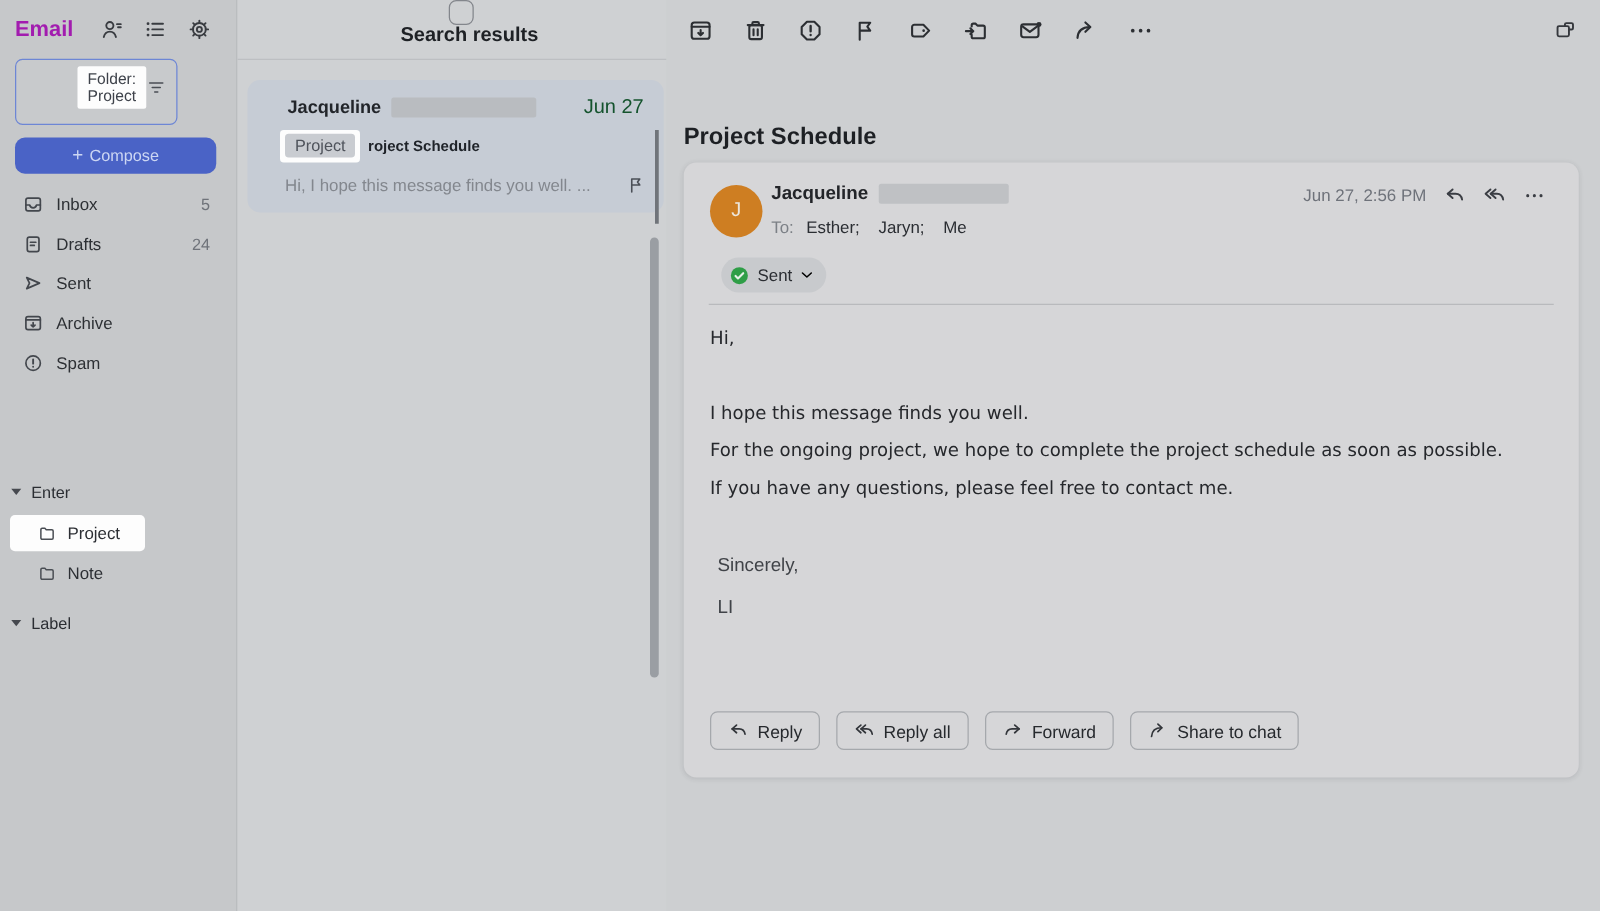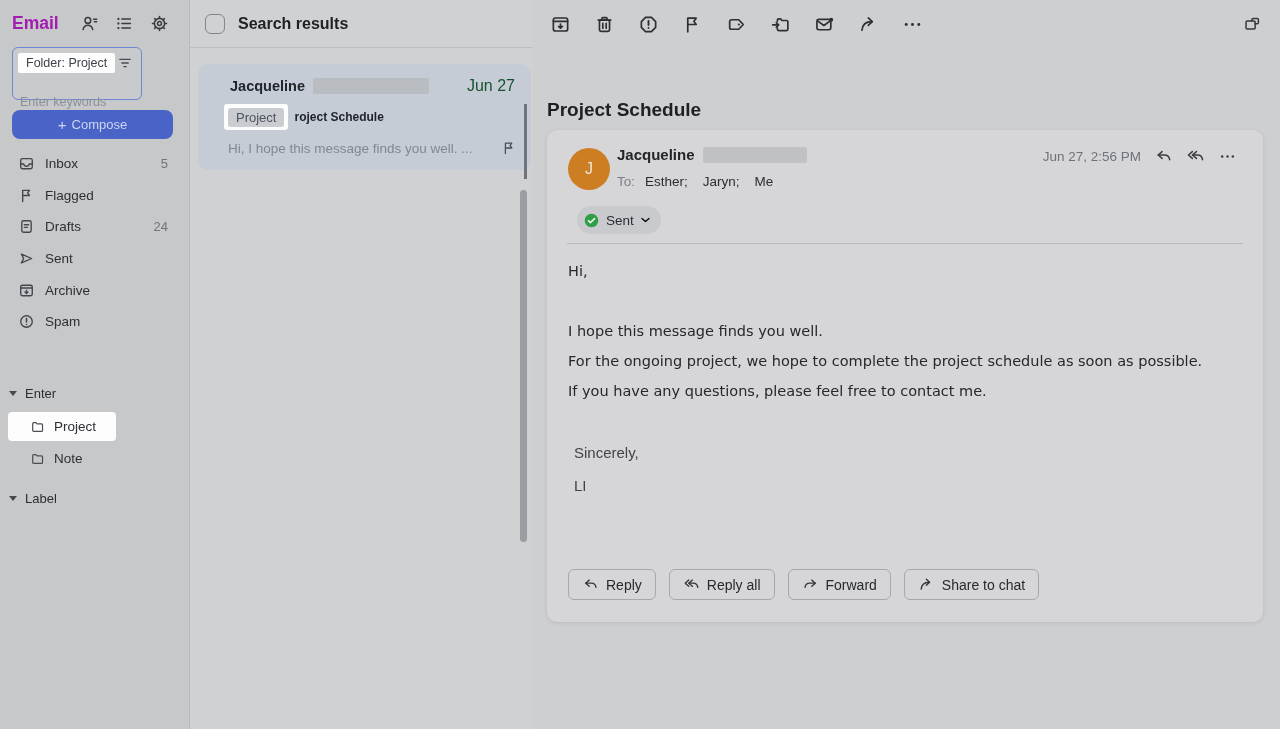--- a/index.html
+++ b/index.html
@@ -9,21 +9,21 @@
   .ic{fill:none;stroke:currentColor;stroke-width:1.6;stroke-linecap:round;stroke-linejoin:round;}
 
   
   .sidebar{position:absolute;left:0;top:0;width:190px;height:729px;background:#c6c8ca;
            border-right:1px solid #b7b9bc;box-sizing:border-box;}
   .sb-head{position:absolute;left:12px;top:9px;right:20px;height:28px;display:flex;align-items:center;}
   .brand{font-size:17.5px;font-weight:700;color:#a21caf;}
   .sb-icons{margin-left:auto;display:flex;gap:16px;color:#393c41;}
   .sb-icons span{width:19px;height:19px;display:flex;}
   .searchbox{position:absolute;left:12px;top:47px;width:130px;height:53px;box-sizing:border-box;
-             border:1.5px solid #6d86d5;border-radius:6px;background:rgba(255,255,255,.05);}
+             border:1.5px solid #6d86d5;border-radius:6px;background:rgba(255,255,255,.05);padding-left:44px;}
   .sb-row1{display:flex;align-items:center;margin:5px 8px 0 5px;}
   .chip-highlight{background:#fdfdfd;border-radius:2px;padding:3px 8px;font-size:12.5px;color:#3e424a;}
   .filter-ic{margin-left:auto;color:#4a4e54;width:16px;height:16px;}
   .sb-placeholder{margin:22px 8px 0 7px;font-size:12.5px;color:#8c9096;}
   .compose{position:absolute;left:12px;top:110px;width:161px;height:29px;border:none;border-radius:8px;
            background:#4a63c6;color:#ccd6f3;font-size:13px;font-family:inherit;display:flex;
            align-items:center;justify-content:center;gap:5px;cursor:pointer;}
   .compose .plus{font-size:15px;line-height:1;}
   .nav{position:absolute;left:0;top:148px;width:190px;}
   .nav-item{height:31.6px;display:flex;align-items:center;padding:0 22px 0 18px;font-size:13.5px;color:#2d3034;}
@@ -33,21 +33,21 @@
   .tri{width:0;height:0;border-left:4.5px solid transparent;border-right:4.5px solid transparent;
        border-top:5.5px solid #46494f;}
   .folder-item{position:absolute;left:8px;width:108px;height:29px;display:flex;align-items:center;
                padding-left:22px;box-sizing:border-box;font-size:13.5px;color:#2c2f34;border-radius:4px;gap:9px;}
   .folder-item.selected{background:#fdfdfd;}
   .fic{width:15px;height:15px;color:#4a4e54;display:flex;}
 
   
   .listcol{position:absolute;left:190px;top:0;width:343px;height:729px;background:#cfd1d3;}
   .list-head{position:absolute;top:0;left:0;right:0;height:48px;border-bottom:1px solid #bdbfc2;
-             display:flex;align-items:center;padding-left:15px;box-sizing:border-box;}
+             display:flex;align-items:center;padding-left:15px;box-sizing:border-box;flex-direction:column;}
   .cbx{width:20px;height:20px;border:1.7px solid #83868c;border-radius:6px;box-sizing:border-box;}
   .list-title{margin-left:13px;font-size:16px;font-weight:600;color:#1e2125;}
   .mail-item{position:absolute;left:8px;top:64px;width:333px;height:106px;background:#c6ccd5;border-radius:10px;}
   .mi-r1{position:absolute;left:32px;right:16px;top:13px;height:18px;display:flex;align-items:center;}
   .mi-sender{font-size:14.5px;font-weight:700;color:#22252a;}
   .mi-redact{width:116px;height:16px;background:#b9bcc0;border-radius:2px;margin-left:8px;}
   .mi-date{margin-left:auto;font-size:16px;color:#14532d;}
   .mi-r2{position:absolute;left:26px;top:39px;height:28px;display:flex;align-items:center;}
   .tag-highlight{background:#fdfdfd;border-radius:3px;padding:4px;}
   .tag-chip{background:#c9ccd1;border-radius:3px;padding:2px 8px;font-size:13px;color:#4f535b;}
@@ -150,29 +150,20 @@
               <rect x="3.2" y="4.2" width="13.6" height="12" rx="2"></rect>
               <path d="M3.2 10.6h3.6c.3 1.6 1.5 2.6 3.2 2.6s2.9-1 3.2-2.6h3.6"></path>
             </svg>
           </span>
         <span>Inbox</span>
         <span class="ncount">5</span>
       </div>
       <div class="nav-item">
         <span class="nic">
             <svg class="ic" viewBox="0 0 20 20" width="17" height="17">
-              <path d="M5.5 17V4h8l-2.2 3 2.2 3h-8"></path>
-            </svg>
-          </span>
-        <span>Flagged</span>
-        <span class="ncount"></span>
-      </div>
-      <div class="nav-item">
-        <span class="nic">
-            <svg class="ic" viewBox="0 0 20 20" width="17" height="17">
               <rect x="4.5" y="3.2" width="11" height="13.6" rx="2"></rect>
               <path d="M7.5 8h5M7.5 11h3.6"></path>
             </svg>
           </span>
         <span>Drafts</span>
         <span class="ncount">24</span>
       </div>
       <div class="nav-item">
         <span class="nic">
             <svg class="ic" viewBox="0 0 20 20" width="17" height="17">

